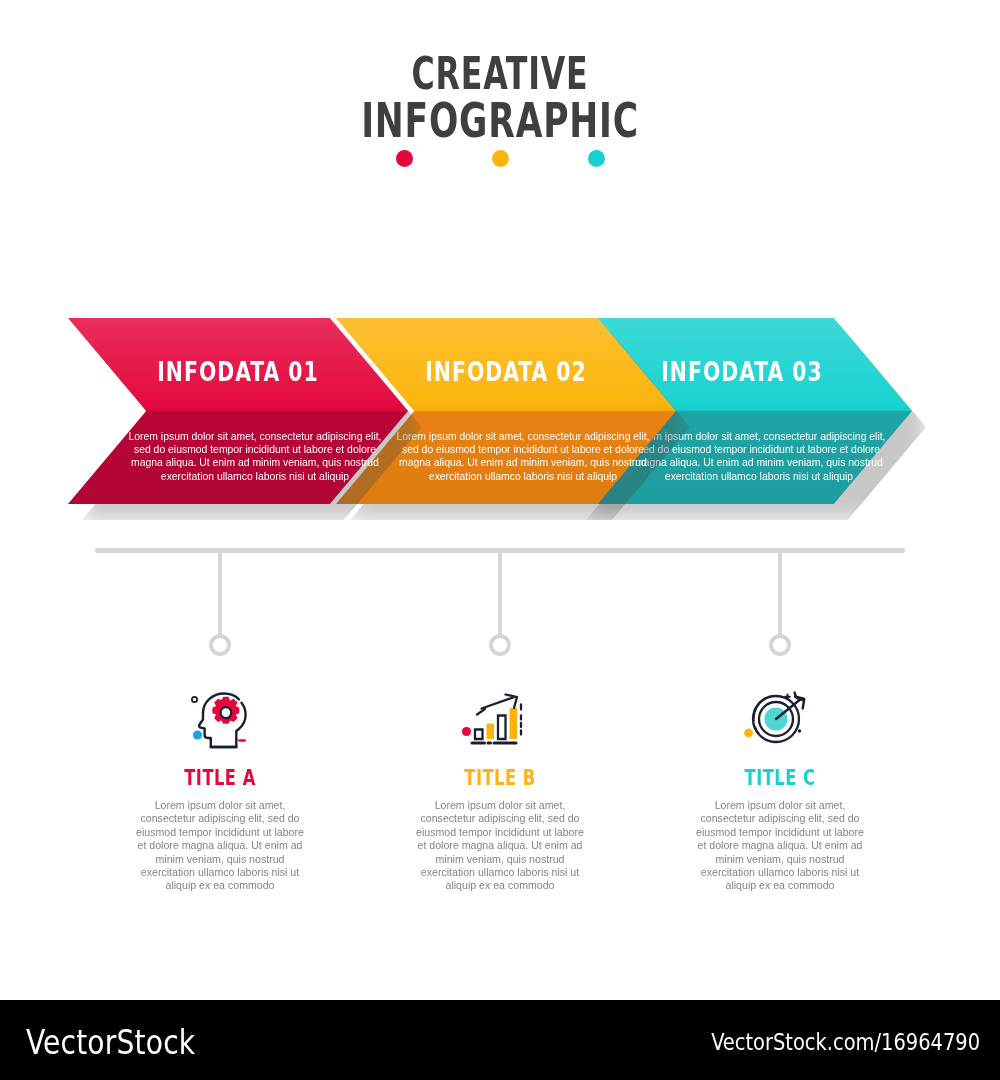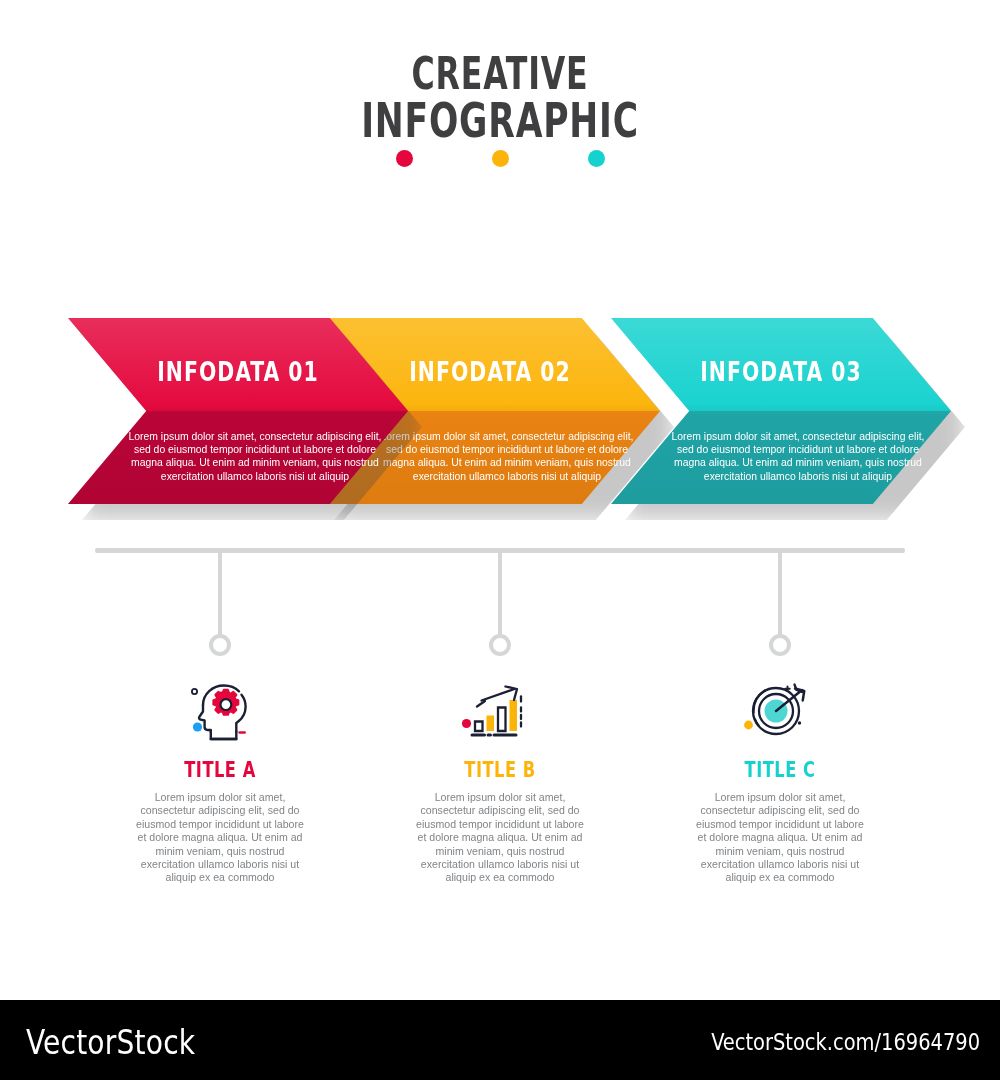--- a/index.html
+++ b/index.html
@@ -67,22 +67,22 @@
     width: 1000px;
     height: 220px;
   }
   .arrow-wrap {
     position: absolute;
     top: 0;
     width: 352px;
     height: 210px;
   }
   .arrow-wrap.a1 { left: 68px; z-index: 3; }
-  .arrow-wrap.a2 { left: 320px; z-index: 2; }
-  .arrow-wrap.a3 { left: 611px; z-index: 1; }
+  .arrow-wrap.a2 { left: 336px; z-index: 2; }
+  .arrow-wrap.a3 { left: 572px; z-index: 1; }
 
   .arrow-shadow {
     position: absolute;
     left: 14px;
     top: 16px;
     width: 340px;
     height: 186px;
     background: rgba(70,70,70,0.30);
     filter: blur(11px);
     clip-path: polygon(0 0, 77% 0, 100% 50%, 77% 100%, 0 100%, 23% 50%);
@@ -179,21 +179,21 @@
   
   .cols {
     position: absolute;
     left: 0;
     top: 672px;
     width: 1000px;
     height: 260px;
   }
   .col {
     position: absolute;
-    top: 0;
+    top: 8px;
     width: 230px;
     text-align: center;
   }
   .col.c1 { left: 105px; }
   .col.c2 { left: 385px; }
   .col.c3 { left: 665px; }
 
   .col-icon {
     height: 76px;
     display: flex;

